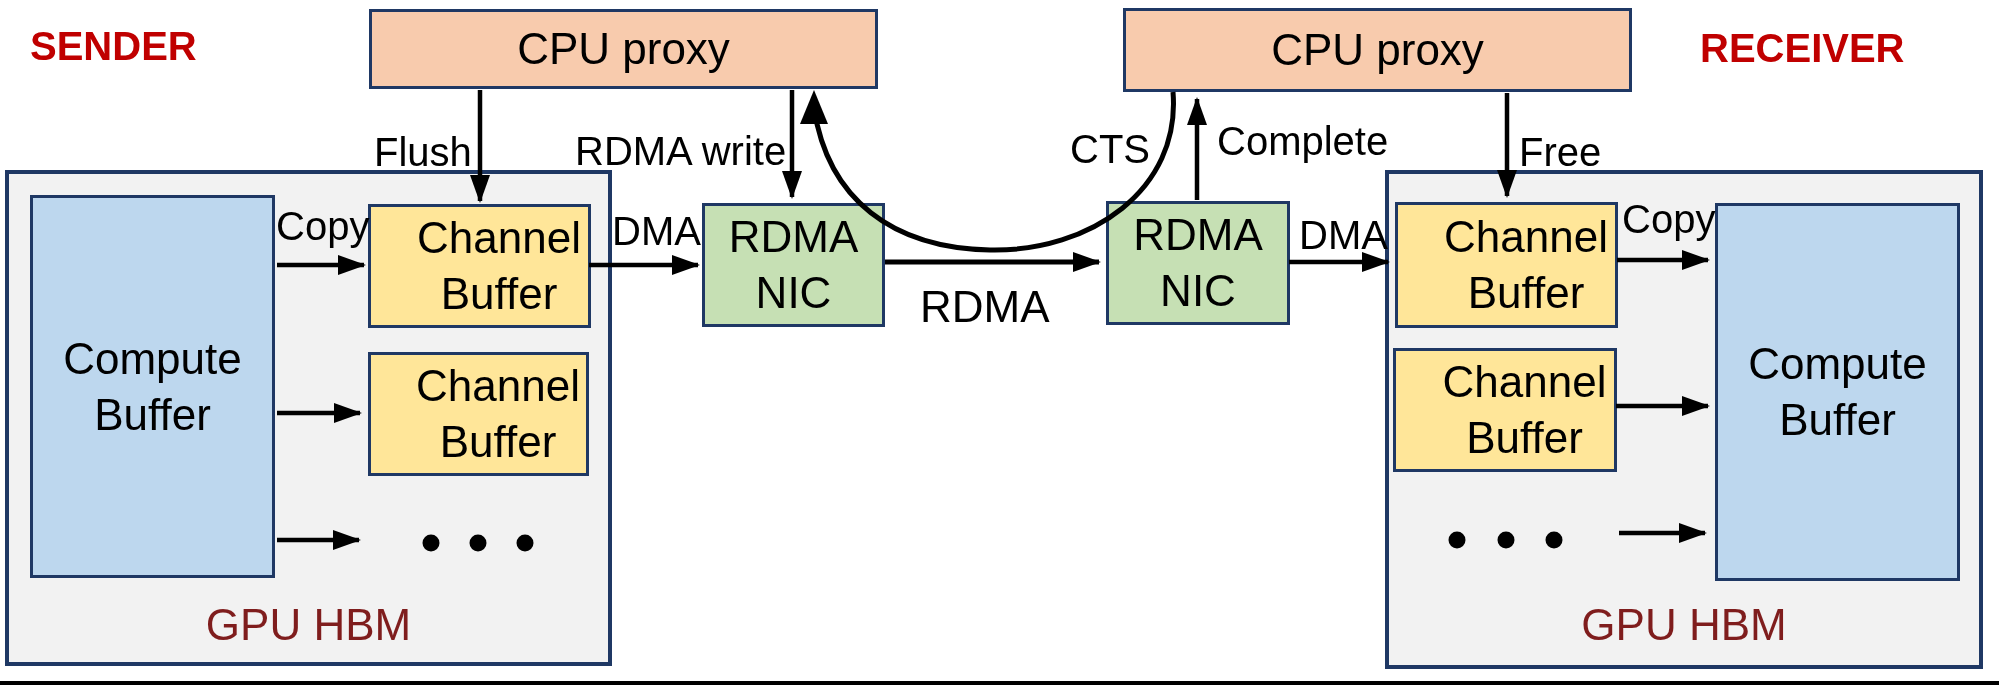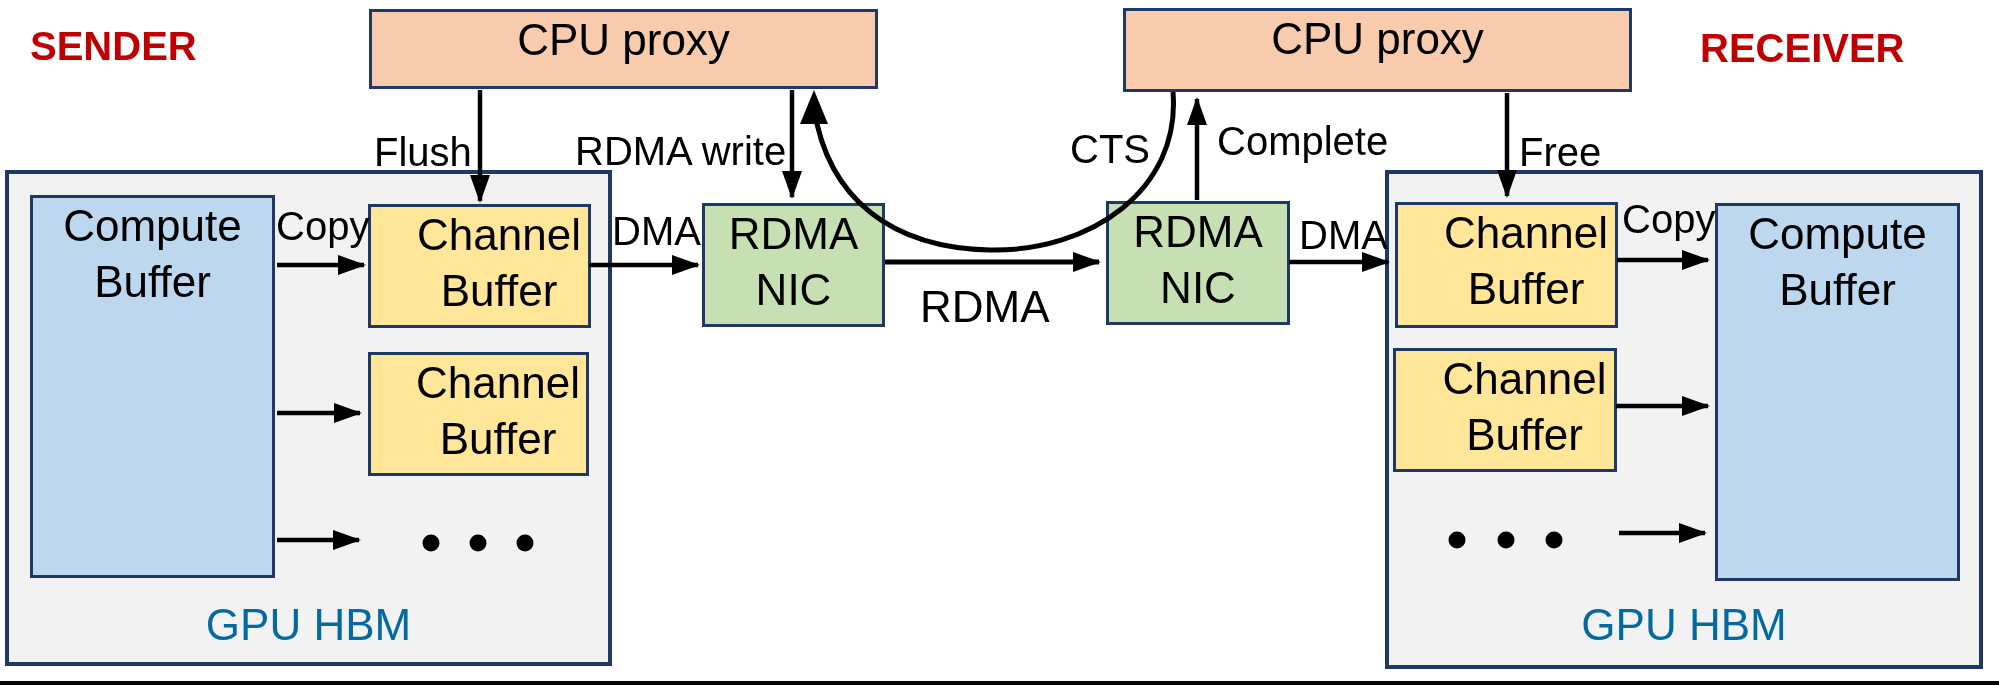--- a/index.html
+++ b/index.html
@@ -20,37 +20,37 @@
     font-family:"Liberation Sans","DejaVu Sans",sans-serif;
     color:#000;
   }
   .abs{position:absolute;box-sizing:border-box;}
   .side-title{
     font-size:40px;font-weight:bold;color:var(--title_red);
     line-height:1;white-space:nowrap;letter-spacing:0px;
   }
   .box{
     border:3px solid var(--border_navy);
-    display:flex;flex-direction:column;align-items:center;justify-content:flex-start;
+    display:flex;flex-direction:column;align-items:center;justify-content:center;
     text-align:center;font-size:44px;line-height:56px;color:#000;
   }
   .hbm{
     background:var(--gpu_hbm_fill);
     border:4px solid var(--border_navy);
   }
   .cpu{background:var(--cpu_proxy_fill);}
   .chan{background:var(--channel_buffer_fill);padding-left:39px;}
   .comp{background:var(--compute_buffer_fill);}
   .nic{background:var(--rdma_nic_fill);}
   .edge-label{
     font-size:40px;line-height:1.08;white-space:nowrap;color:#000;
   }
   .net-label{font-size:44px;line-height:60px;white-space:nowrap;color:#000;}
   .hbm-label{
-    font-size:44px;line-height:1.05;text-align:center;color:#0369a1;
+    font-size:44px;line-height:1.05;text-align:center;color:#7f1d1d;
   }
   svg.connectors{position:absolute;left:0;top:0;}
   .stroke{stroke:var(--arrow_black);fill:none;}
 </style>
 </head>
 <body>
 
 <div class="canvas">
 
   <div class="abs side-title" style="left:30px;top:26px;">SENDER</div>

